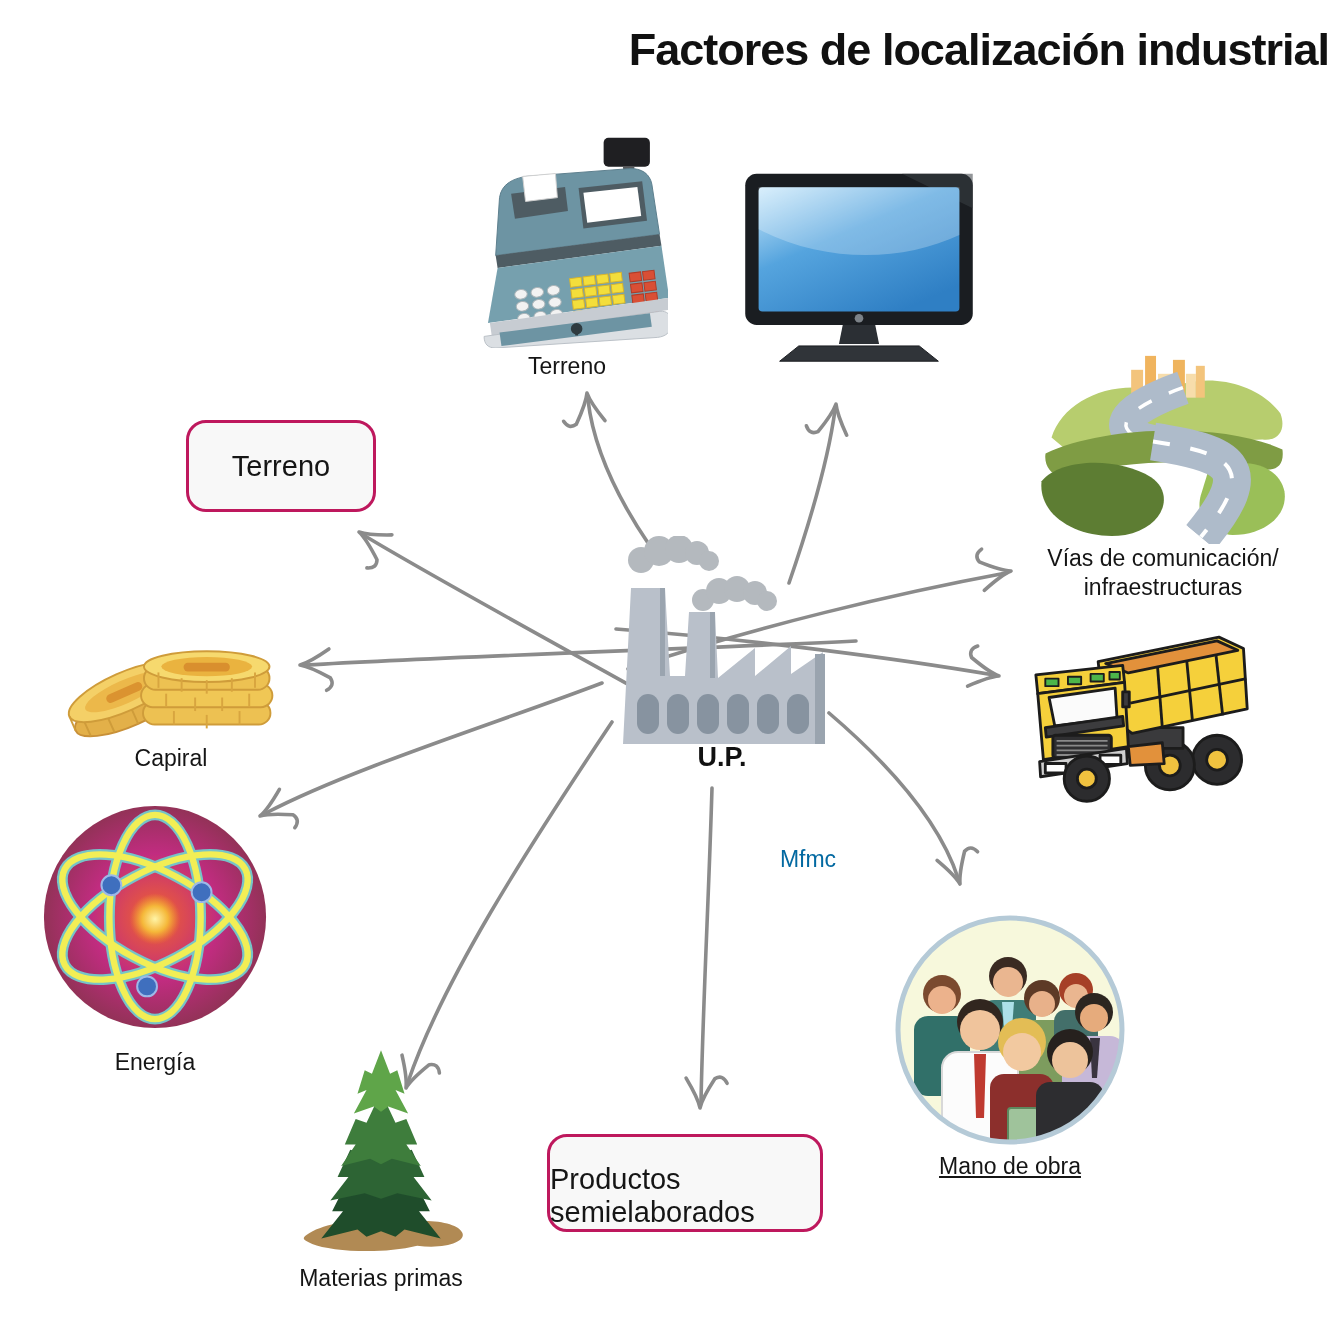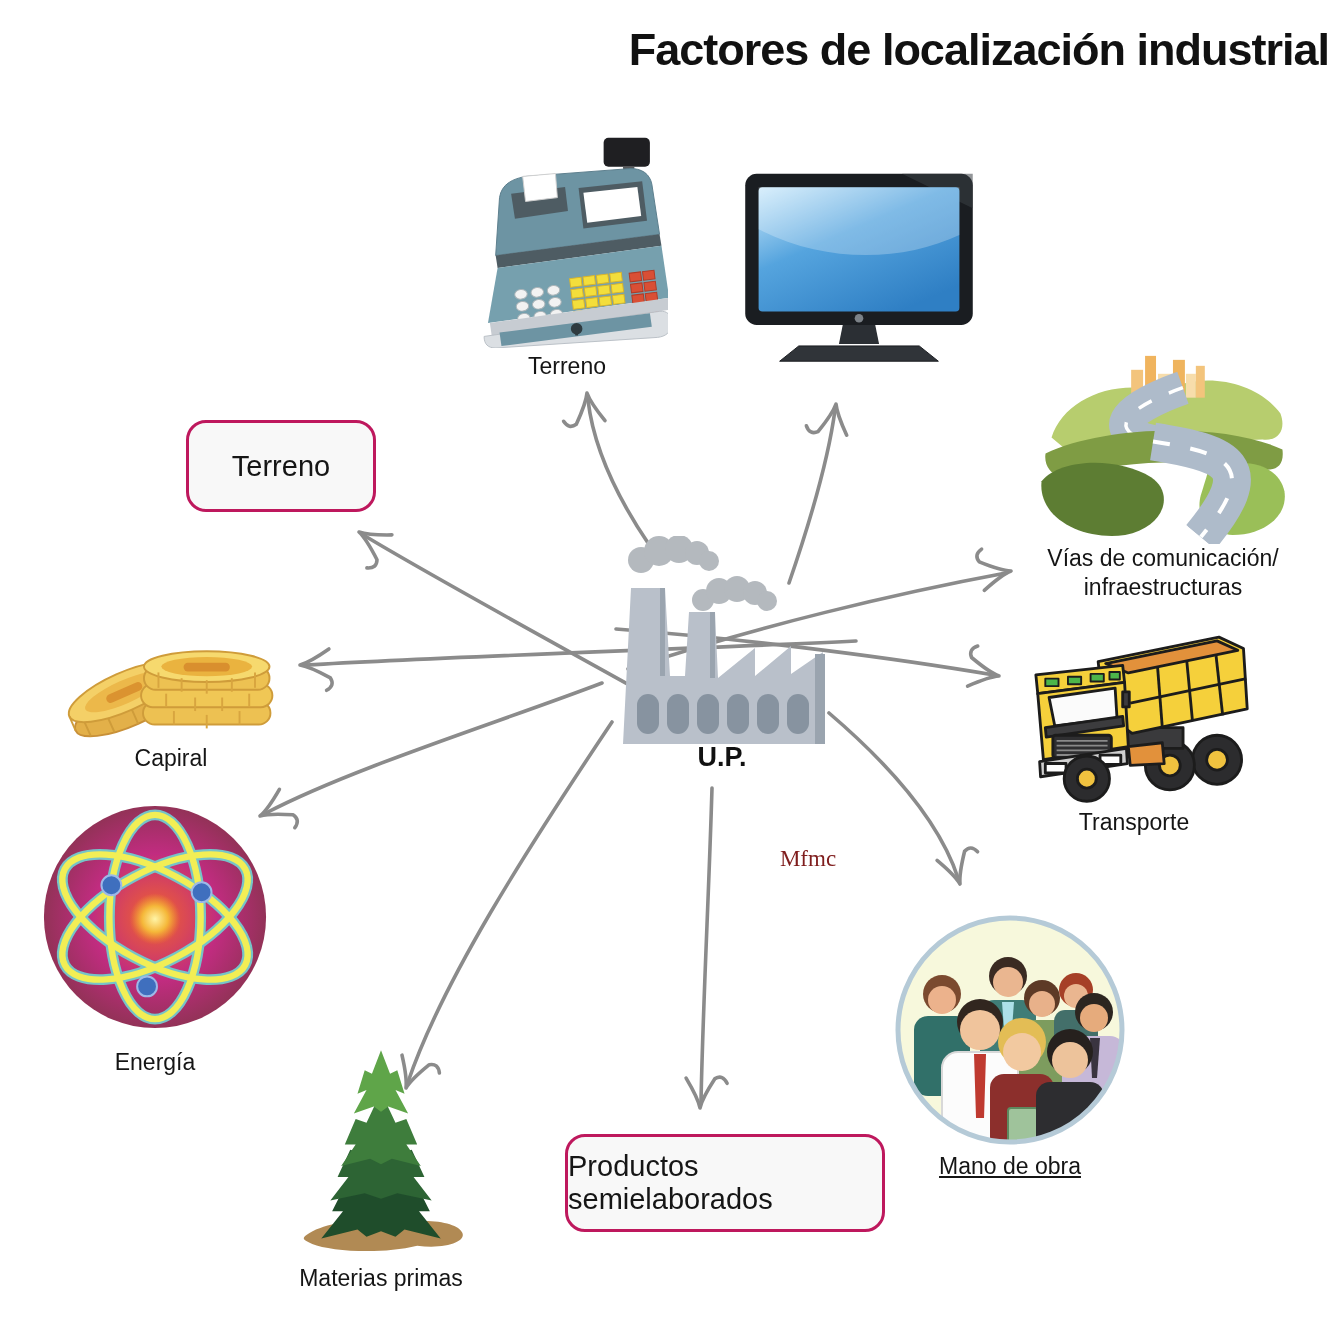--- a/index.html
+++ b/index.html
@@ -7,34 +7,34 @@
           font-family:"Liberation Sans", sans-serif;}
   .abs{position:absolute;}
   #title{left:0;top:24px;width:1329px;text-align:right;font-size:45px;font-weight:700;
          color:#111;letter-spacing:-1px;}
   .node-label{font-size:23px;color:#151515;text-align:center;line-height:1.28;}
   .icon{display:block;}
   .txtbox{background:#f8f8f8;border:3px solid #be185d;border-radius:20px;
           display:flex;align-items:center;justify-content:center;
           font-size:29px;color:#151515;box-sizing:border-box;}
   #up-label{left:611px;top:742px;width:222px;text-align:center;font-size:27px;font-weight:700;color:#111;}
-  #mfmc-label{left:728px;top:846px;width:160px;text-align:center;font-size:23px;color:#7f1d1d;font-family:Liberation Serif, serif;}
+  #mfmc-label{left:728px;top:846px;width:160px;text-align:center;font-size:23px;color:#0369a1;}
   #arrows-svg{left:0;top:0;}
   
   #mercado-icon{left:466px;top:134px;}    #mercado-label{left:466px;top:352px;width:202px;}
   #marketing-icon{left:733px;top:170px;}  #marketing-label{left:733px;top:366px;width:252px;}
   #vias-icon{left:1033px;top:330px;}      #vias-label{left:1003px;top:544px;width:320px;}
   #terreno-box{left:186px;top:420px;width:190px;height:92px;}
   #factory-icon{left:611px;top:536px;}
   #capiral-icon{left:50px;top:628px;}     #capiral-label{left:50px;top:744px;width:242px;}
   #transporte-icon{left:1004px;top:622px;}#transporte-label{left:1004px;top:808px;width:260px;}
   #energia-icon{left:36px;top:794px;}     #energia-label{left:36px;top:1048px;width:238px;}
   #mano-icon{left:890px;top:910px;}       #mano-label{left:890px;top:1152px;width:240px;text-decoration:underline;}
   #materias-icon{left:281px;top:1034px;}  #materias-label{left:281px;top:1264px;width:200px;}
-  #productos-box{left:565px;top:1134px;width:320px;height:98px;}
+  #productos-box{left:547px;top:1134px;width:276px;height:98px;align-items:flex-end;}
 </style>
 </head>
 <body>
 
 <div id="canvas">
 
   <div class="abs" id="title">Factores de localización industrial</div>
 
   <svg class="abs" id="arrows-svg" width="1329" height="1319" viewBox="0 0 1329 1319">
       <g fill="none" stroke="#8b8b8b" stroke-width="3.6" stroke-linecap="round" stroke-linejoin="round">
@@ -286,21 +286,20 @@
       </g>
       <polygon points="30,148 122,134 123,150 31,164" fill="#cfcfcf"></polygon>
       <rect x="36" y="150" width="22" height="10" fill="#ffffff"></rect>
         <rect x="94" y="141" width="22" height="10" fill="#ffffff"></rect>
       <polygon points="124,132 160,128 162,150 126,152" fill="#e2913b"></polygon>
       <circle cx="80" cy="166" r="24" fill="#2c2c2e"></circle>
         <circle cx="80" cy="166" r="10" fill="#f0c23f"></circle>
       <rect x="118" y="74" width="7" height="16" fill="#3c3c3e"></rect>
     </g>
   </svg>
-  <div class="abs node-label" id="transporte-label">Transporte</div>
 
   <svg class="abs icon" id="energia-icon" width="238" height="246" viewBox="0 0 240 240">
     <defs>
       <radialGradient id="atomBg" cx="0.5" cy="0.5" r="0.75">
         <stop offset="0" stop-color="#f09a3c"></stop>
           <stop offset="0.14" stop-color="#e0504a"></stop>
         <stop offset="0.38" stop-color="#c12c80"></stop>
           <stop offset="0.72" stop-color="#8a3350"></stop>
         <stop offset="1" stop-color="#71303c"></stop>
       </radialGradient>

